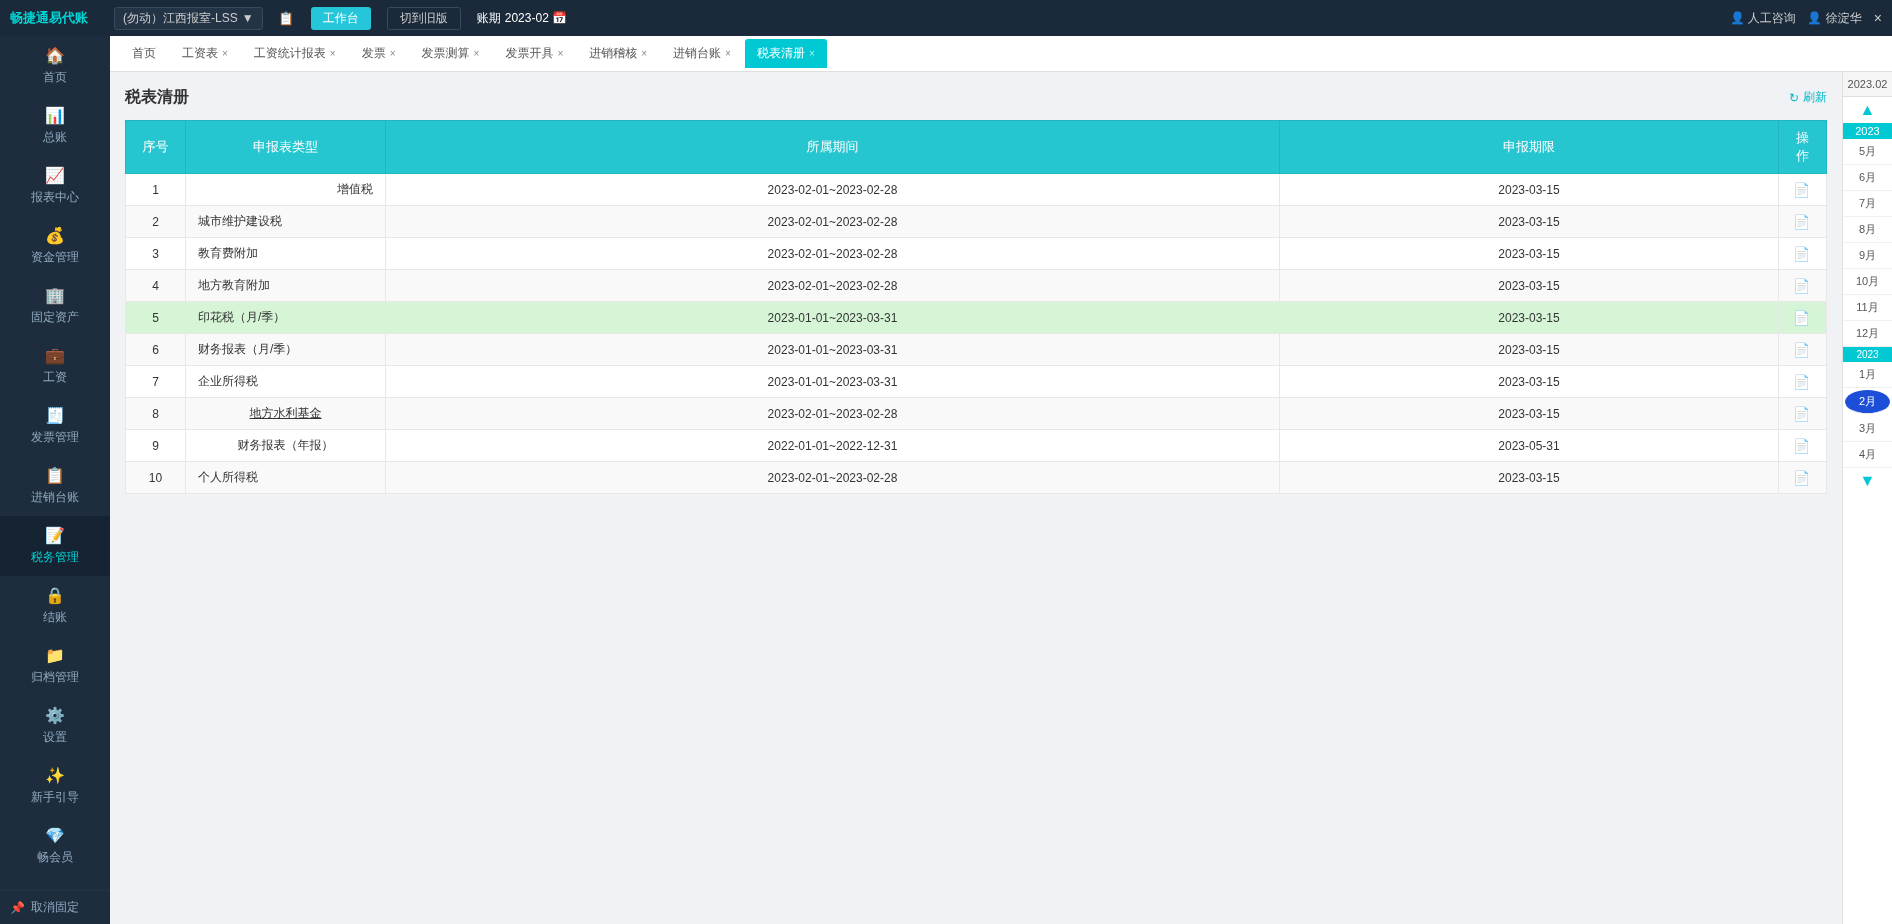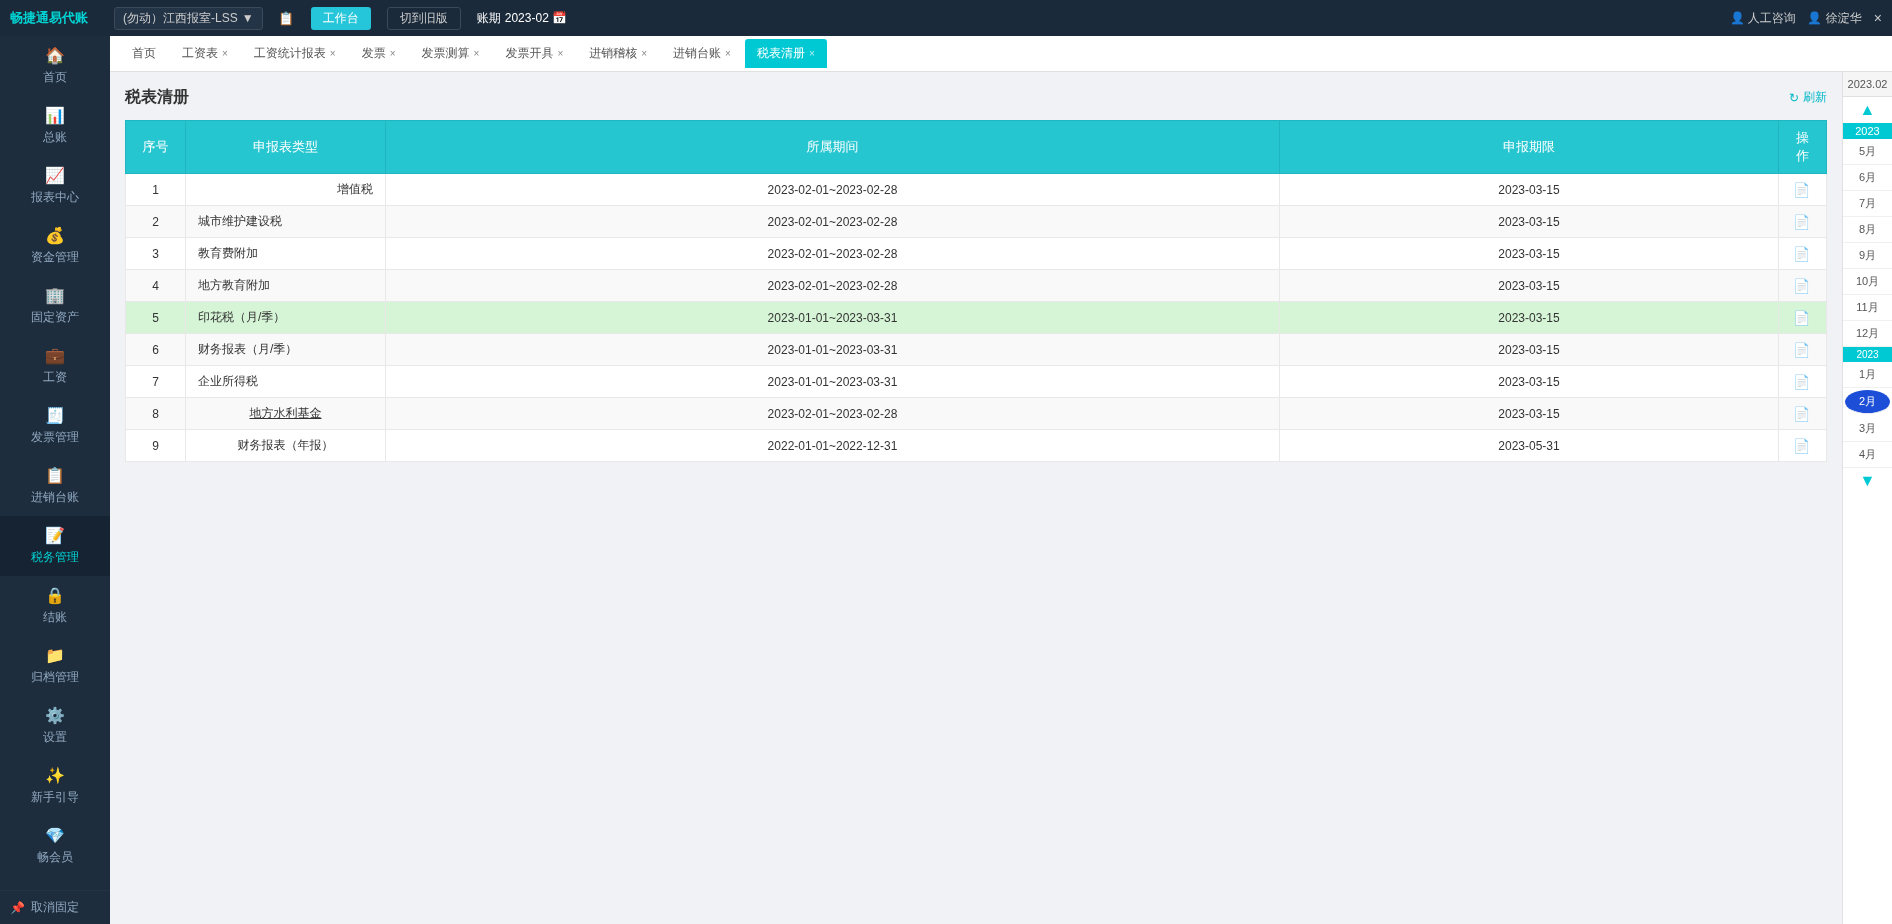--- a/index.html
+++ b/index.html
@@ -276,20 +276,27 @@
                   <td style="text-align: center; text-decoration: underline;">地方水利基金</td>
                   <td>2023-02-01~2023-02-28</td>
                   <td>2023-03-15</td>
                   <td><span class="action-icon">📄</span></td>
                 </tr>
                 <tr>
                   <td>9</td>
                   <td style="text-align: center;">财务报表（年报）</td>
                   <td>2022-01-01~2022-12-31</td>
                   <td>2023-05-31</td>
+                  <td><span class="action-icon">📄</span></td>
+                </tr>
+                <tr>
+                  <td>10</td>
+                  <td style="text-align: left;">个人所得税</td>
+                  <td>2023-02-01~2023-02-28</td>
+                  <td>2023-03-15</td>
                   <td><span class="action-icon">📄</span></td>
                 </tr>
               </tbody>
           </table>
         </div>
 
       </div>
 
       <div class="right-panel">
         <div class="right-panel-header">2023.02</div>

